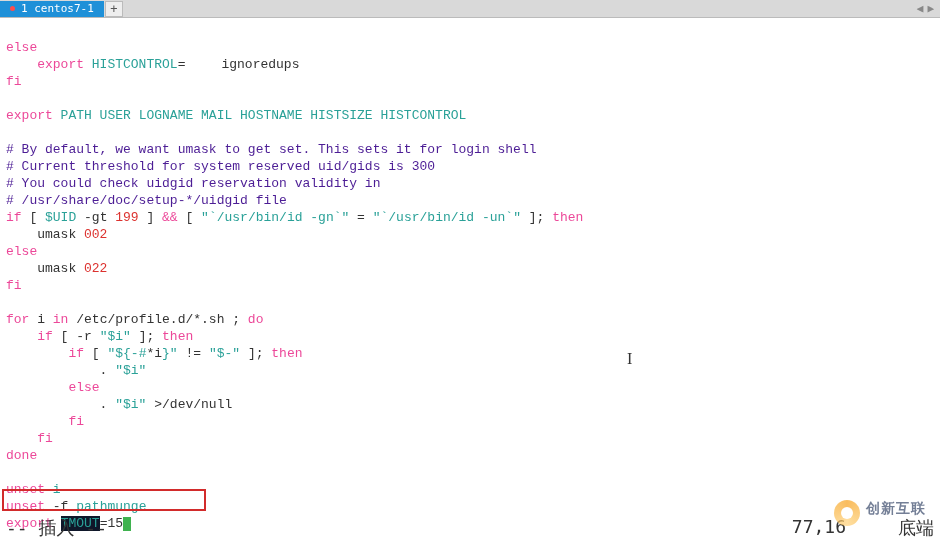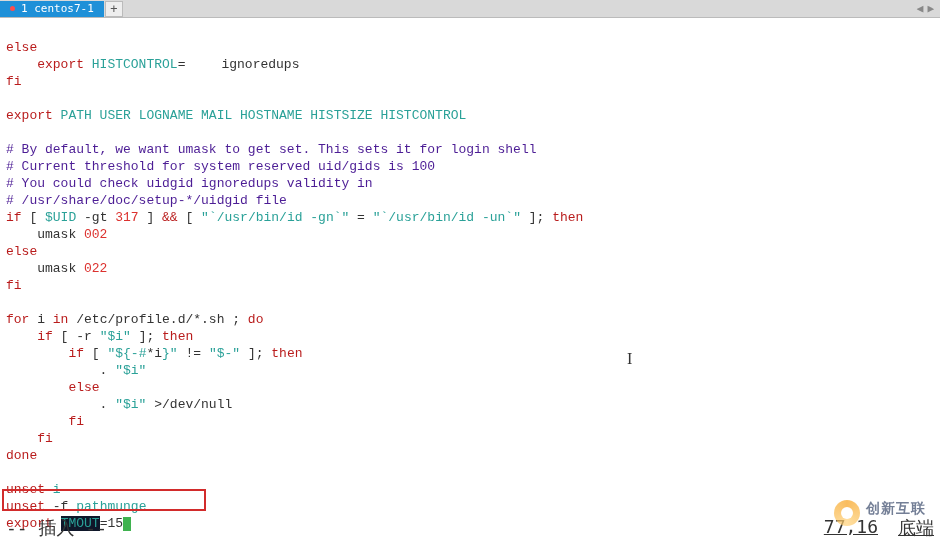--- a/index.html
+++ b/index.html
@@ -59,21 +59,21 @@
   }
   .editor {
     padding: 4px 6px;
     line-height: 17px;
     white-space: pre;
     font-family: "Consolas", "Monaco", "Courier New", monospace;
     font-size: 13px;
     color: #333333;
     position: relative;
   }
-  .kw-orange { color: #b91c1c; }
+  .kw-orange { color: #ec4899; }
   .kw-teal { color: #2aa198; }
   .kw-blue { color: #4c1d95; }
   .kw-red { color: #dc322f; }
   .kw-gray { color: #333; margin-left: 36px; }
   .highlight-box {
     border: 2px solid #d22b2b;
     position: absolute;
     left: 2px;
     top: 471px;
     width: 204px;
@@ -96,22 +96,21 @@
     left: 6px;
     right: 6px;
     display: flex;
     font-family: "Consolas", monospace;
     font-size: 18px;
     color: #333;
   }
   .status-right {
     margin-left: auto;
     display: flex;
-    gap: 20px;
-    text-decoration: underline;
+    gap: 52px;
   }
   .watermark {
     position: absolute;
     right: 14px;
     bottom: 20px;
     opacity: 0.7;
     display: flex;
     gap: 6px;
   }
   .watermark .swirl {
@@ -163,24 +162,24 @@
 </div>
 
 <div class="editor">
 <span class="kw-orange">else</span>
 <span class="kw-orange">    export</span><span class="kw-teal"> HISTCONTROL</span><span>=</span><span class="kw-gray">ignoredups</span>
 <span class="kw-orange">fi</span>
 
 <span class="kw-orange">export</span><span class="kw-teal"> PATH USER LOGNAME MAIL HOSTNAME HISTSIZE HISTCONTROL</span>
 
 <span class="kw-blue"># By default, we want umask to get set. This sets it for login shell</span>
-<span class="kw-blue"># Current threshold for system reserved uid/gids is 100</span>
-<span class="kw-blue"># You could check uidgid ignoredups validity in</span>
+<span class="kw-blue"># Current threshold for system reserved uid/gids is 300</span>
+<span class="kw-blue"># You could check uidgid reservation validity in</span>
 <span class="kw-blue"># /usr/share/doc/setup-*/uidgid file</span>
-<span class="kw-orange">if</span><span> [ </span><span class="kw-teal">$UID</span><span> -gt </span><span class="kw-red">317</span><span> ] </span><span class="kw-orange">&amp;&amp;</span><span> [ </span><span class="kw-teal">"`/usr/bin/id -gn`"</span><span> = </span><span class="kw-teal">"`/usr/bin/id -un`"</span><span> ]; </span><span class="kw-orange">then</span>
+<span class="kw-orange">if</span><span> [ </span><span class="kw-teal">$UID</span><span> -gt </span><span class="kw-red">199</span><span> ] </span><span class="kw-orange">&amp;&amp;</span><span> [ </span><span class="kw-teal">"`/usr/bin/id -gn`"</span><span> = </span><span class="kw-teal">"`/usr/bin/id -un`"</span><span> ]; </span><span class="kw-orange">then</span>
 <span>    umask </span><span class="kw-red">002</span>
 <span class="kw-orange">else</span>
 <span>    umask </span><span class="kw-red">022</span>
 <span class="kw-orange">fi</span>
 
 <span class="kw-orange">for</span><span> i </span><span class="kw-orange">in</span><span> /etc/profile.d/*.sh ; </span><span class="kw-orange">do</span>
 <span class="kw-orange">    if</span><span> [ -r </span><span class="kw-teal">"$i"</span><span> ]; </span><span class="kw-orange">then</span>
 <span class="kw-orange">        if</span><span> [ </span><span class="kw-teal">"${-#</span><span>*i</span><span class="kw-teal">}"</span><span> != </span><span class="kw-teal">"$-"</span><span> ]; </span><span class="kw-orange">then</span>
 <span>            . </span><span class="kw-teal">"$i"</span>
 <span class="kw-orange">        else</span>

